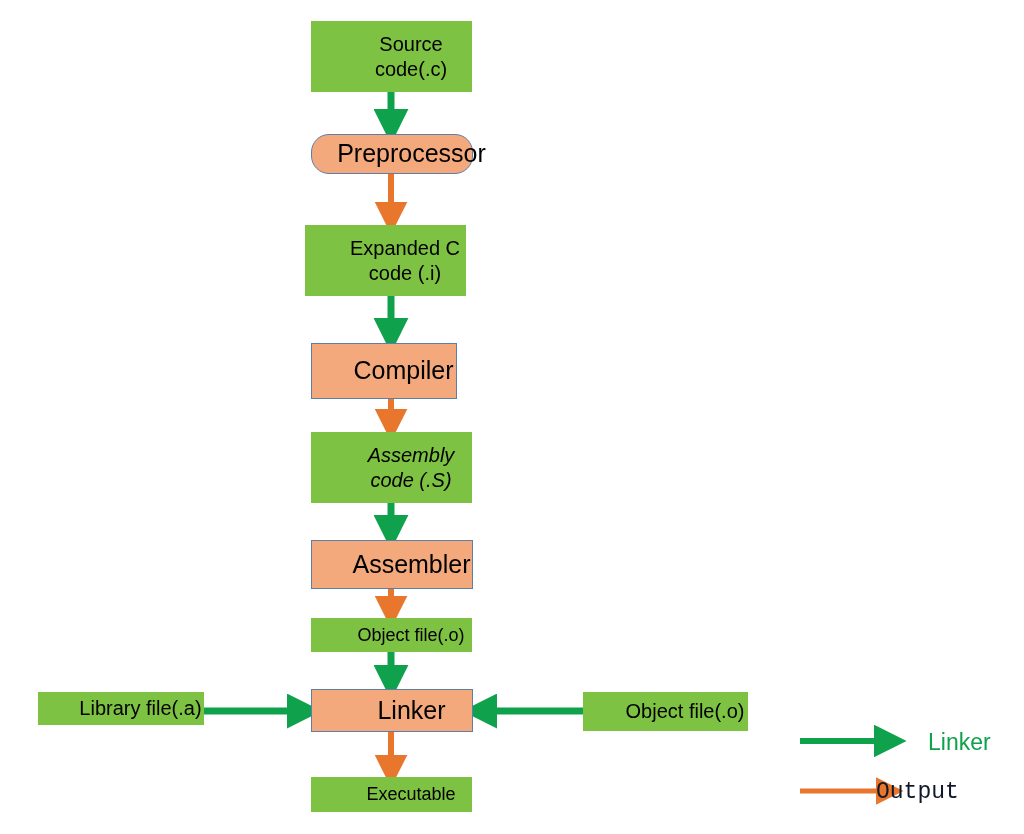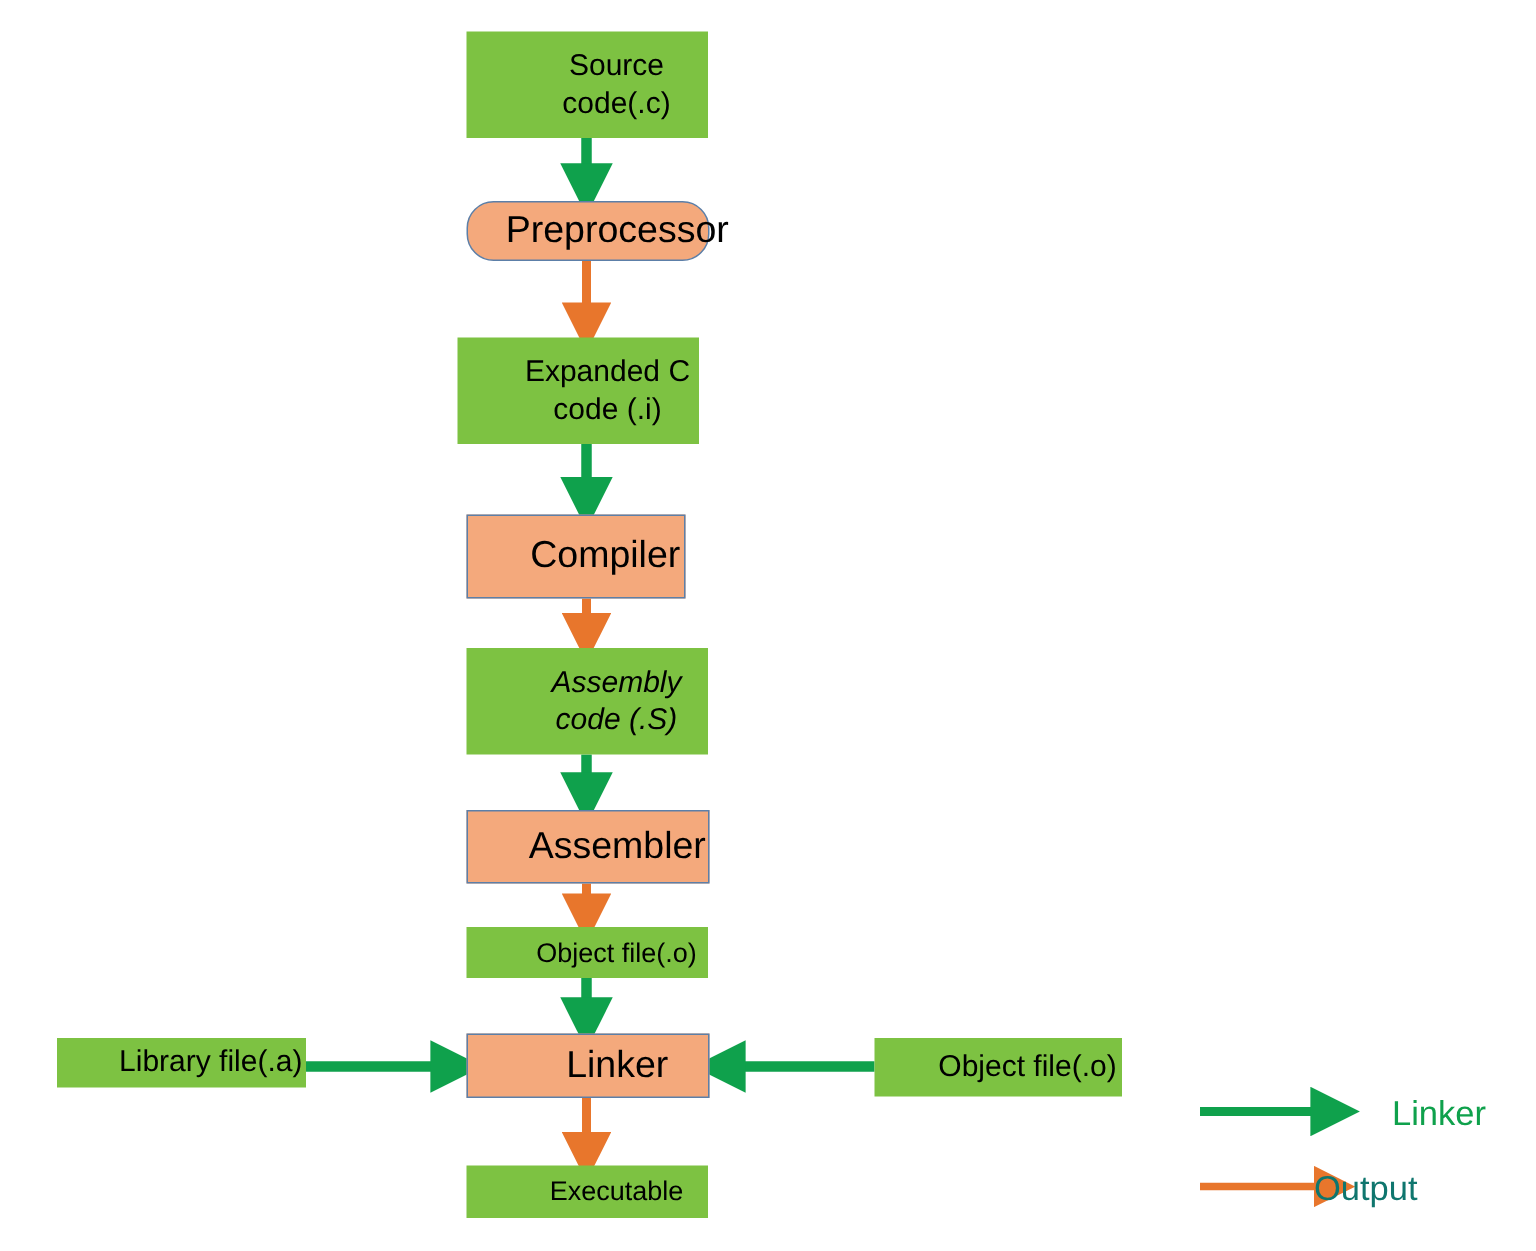--- a/index.html
+++ b/index.html
@@ -141,15 +141,15 @@
   <div class="node orange fs-lg" style="left:311px; top:689px; width:162px; height:43px;">Linker</div>
 
   <div class="node green fs-sm" style="left:311px; top:777px; width:161px; height:35px;">Executable</div>
 
   <div class="node green fs-md" style="left:38px; top:692px; width:166px; height:33px;">Library file(.a)</div>
 
   <div class="node green fs-md" style="left:583px; top:692px; width:165px; height:39px;">Object file(.o)</div>
 
   <div class="legend-label" style="left:928px; top:729px; color:#0FA14C;">Linker</div>
 
-  <div class="legend-label" style="left:876px; top:779px; color:#0f766e;">Output</div>
+  <div class="legend-label" style="left:876px; top:779px; color:#0f172a;font-family:Liberation Mono, monospace;">Output</div>
 
 </div>
 
 </body></html>

